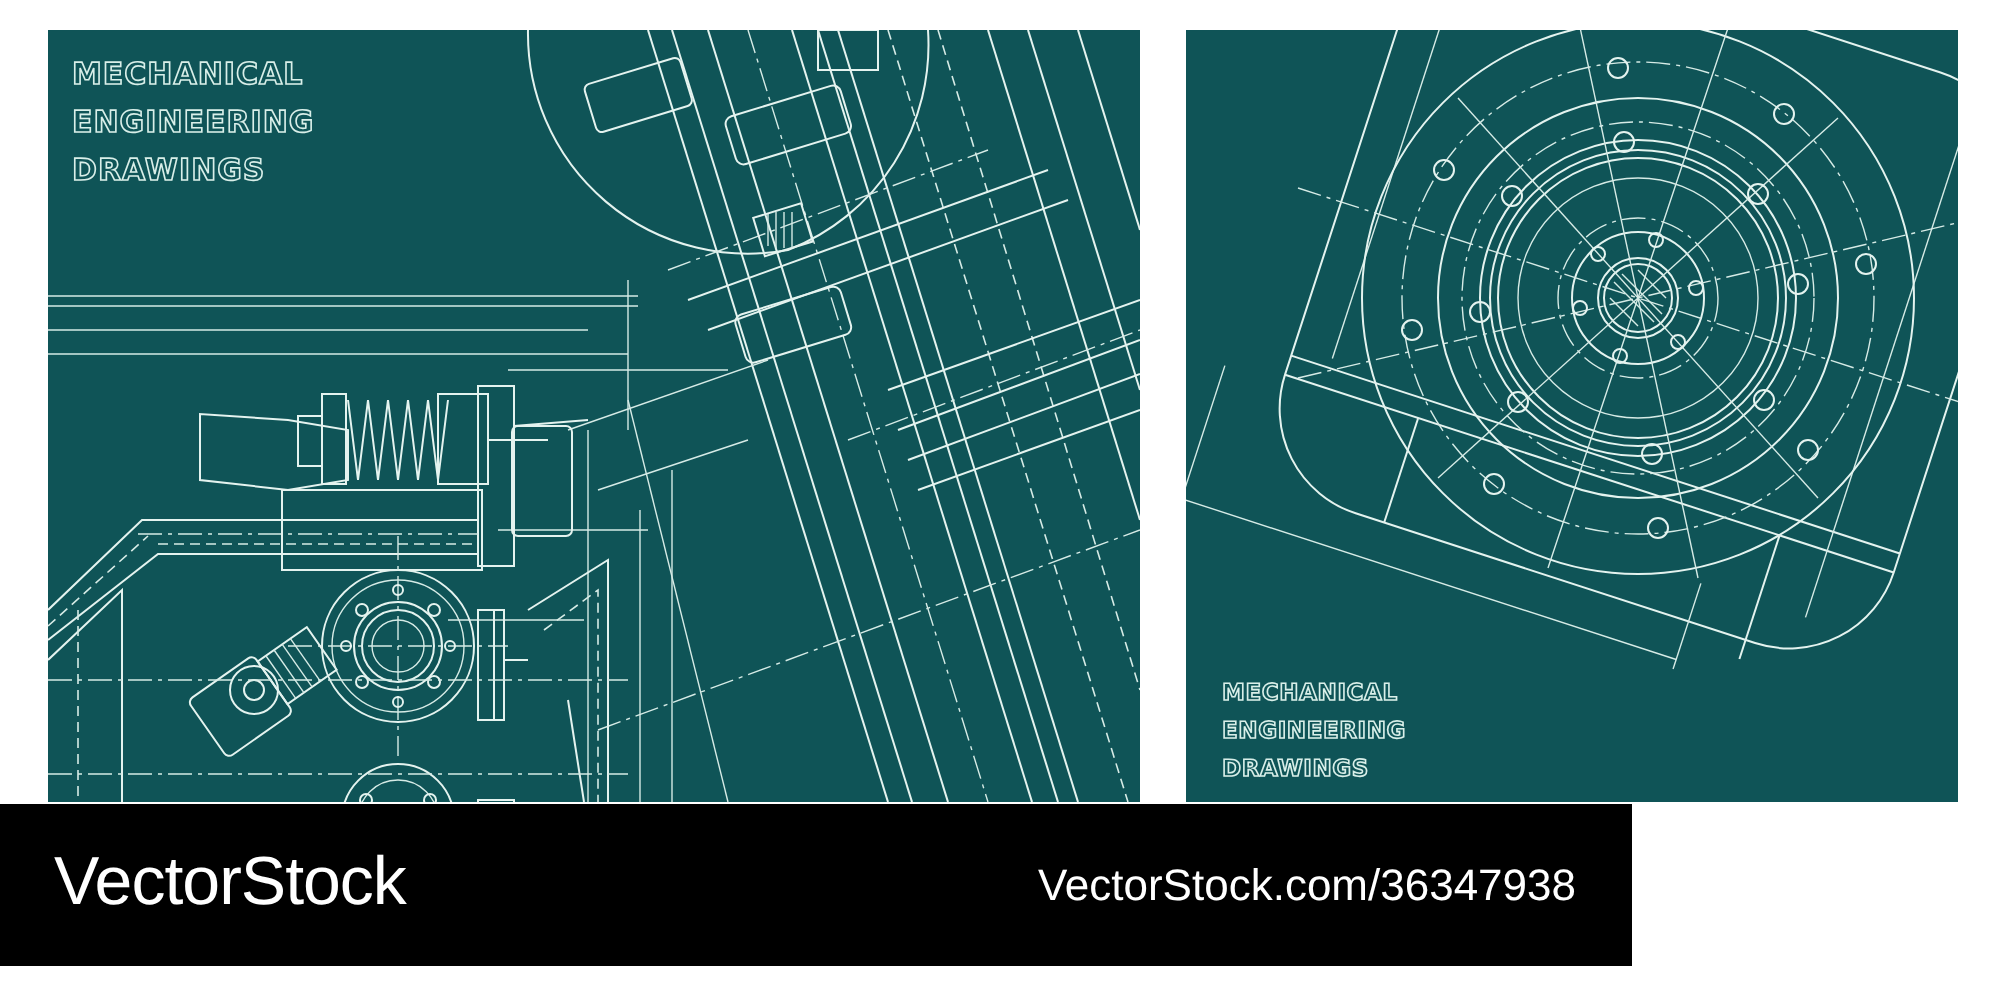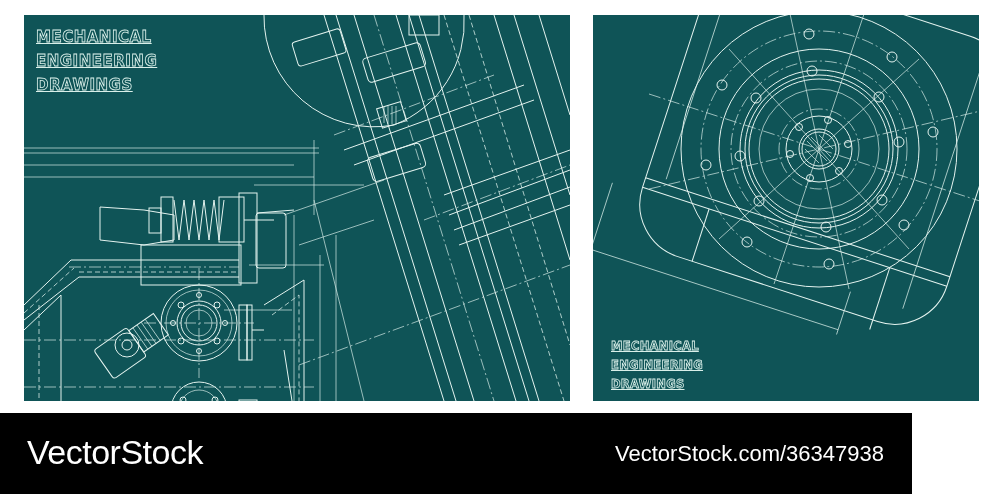--- a/index.html
+++ b/index.html
@@ -2,24 +2,24 @@
 <html><head>
 <meta charset="utf-8">
 <style>
   html, body { margin: 0; padding: 0; }
   body { width: 1000px; height: 496px; background: #ffffff; position: relative; overflow: hidden; font-family: "DejaVu Sans", sans-serif; }
   .panel { position: absolute; background: #0f5457; overflow: hidden; }
   #panel-left { left: 24px; top: 15px; width: 546px; height: 386px; }
   #panel-right { left: 593px; top: 15px; width: 386px; height: 386px; }
   .panel svg { position: absolute; left: 0; top: 0; }
   .title-block { position: absolute; font-family: "DejaVu Sans", sans-serif; font-weight: bold; color: transparent; -webkit-text-stroke: 0.8px #d9efe9; text-transform: uppercase; letter-spacing: 0.5px; }
-  .title-block div { white-space: nowrap; text-decoration: underline; }
+  .title-block div { white-space: nowrap; }
   #title-left { left: 12px; top: 10px; font-size: 15px; line-height: 24px; }
   #title-right { left: 18px; top: 322px; font-size: 11.5px; line-height: 19px; letter-spacing: 0.3px; }
-  #footer { position: absolute; left: 0; top: 413px; width: 912px; height: 81px; background: #000000; }
+  #footer { position: absolute; left: 0; top: 402px; width: 816px; height: 81px; background: #000000; }
   #brand { position: absolute; left: 27px; top: 20px; color: #ffffff; font-family: "Liberation Sans", sans-serif; font-size: 34px; letter-spacing: -0.5px; }
   #brand-url { position: absolute; right: 28px; top: 28px; color: #ffffff; font-family: "Liberation Sans", sans-serif; font-size: 22px; }
   .ln { stroke: #e4f3ef; fill: none; stroke-width: 1; }
   .thin { stroke: #d6ebe6; fill: none; stroke-width: 0.7; }
   .dash { stroke: #d6ebe6; fill: none; stroke-width: 0.7; stroke-dasharray: 12 3 2 3; }
   .hid { stroke: #d6ebe6; fill: none; stroke-width: 0.8; stroke-dasharray: 5 3; }
 </style>
 </head>
 <body>
 

